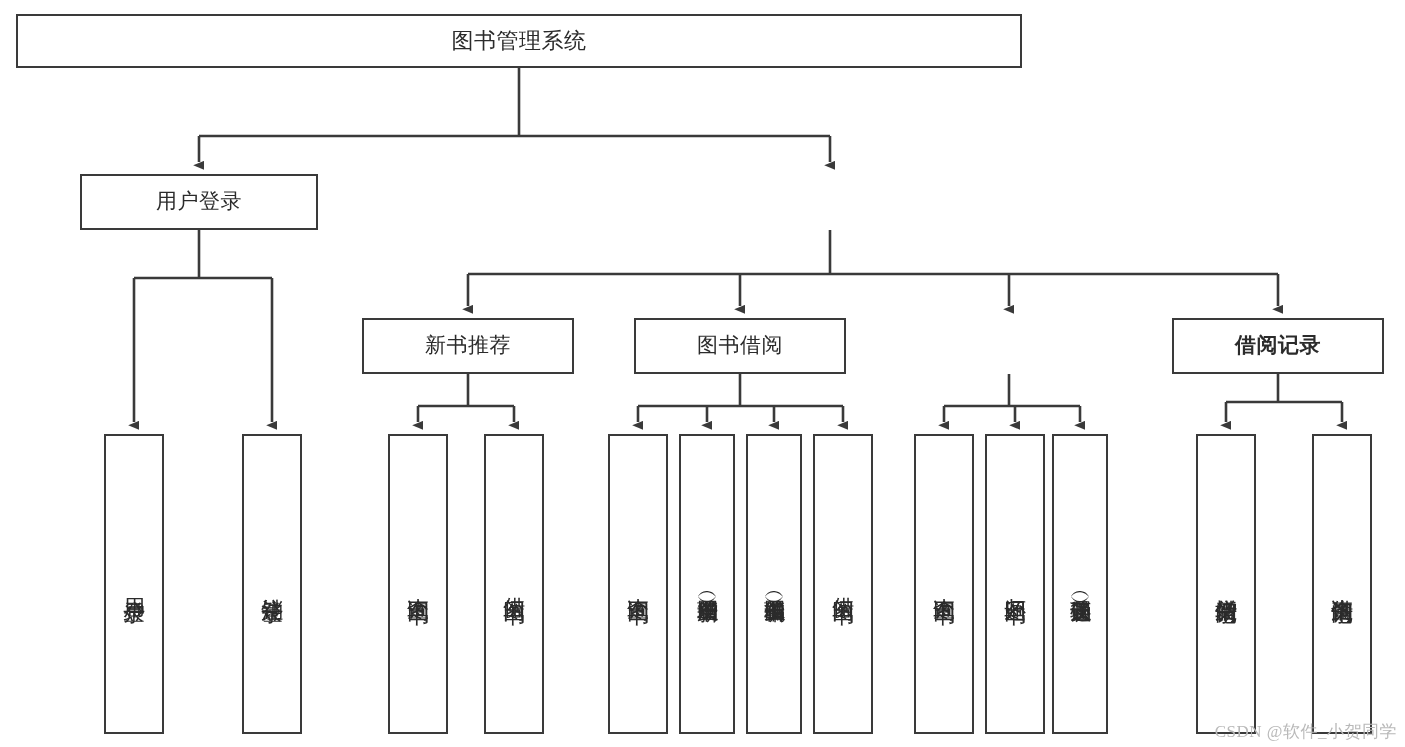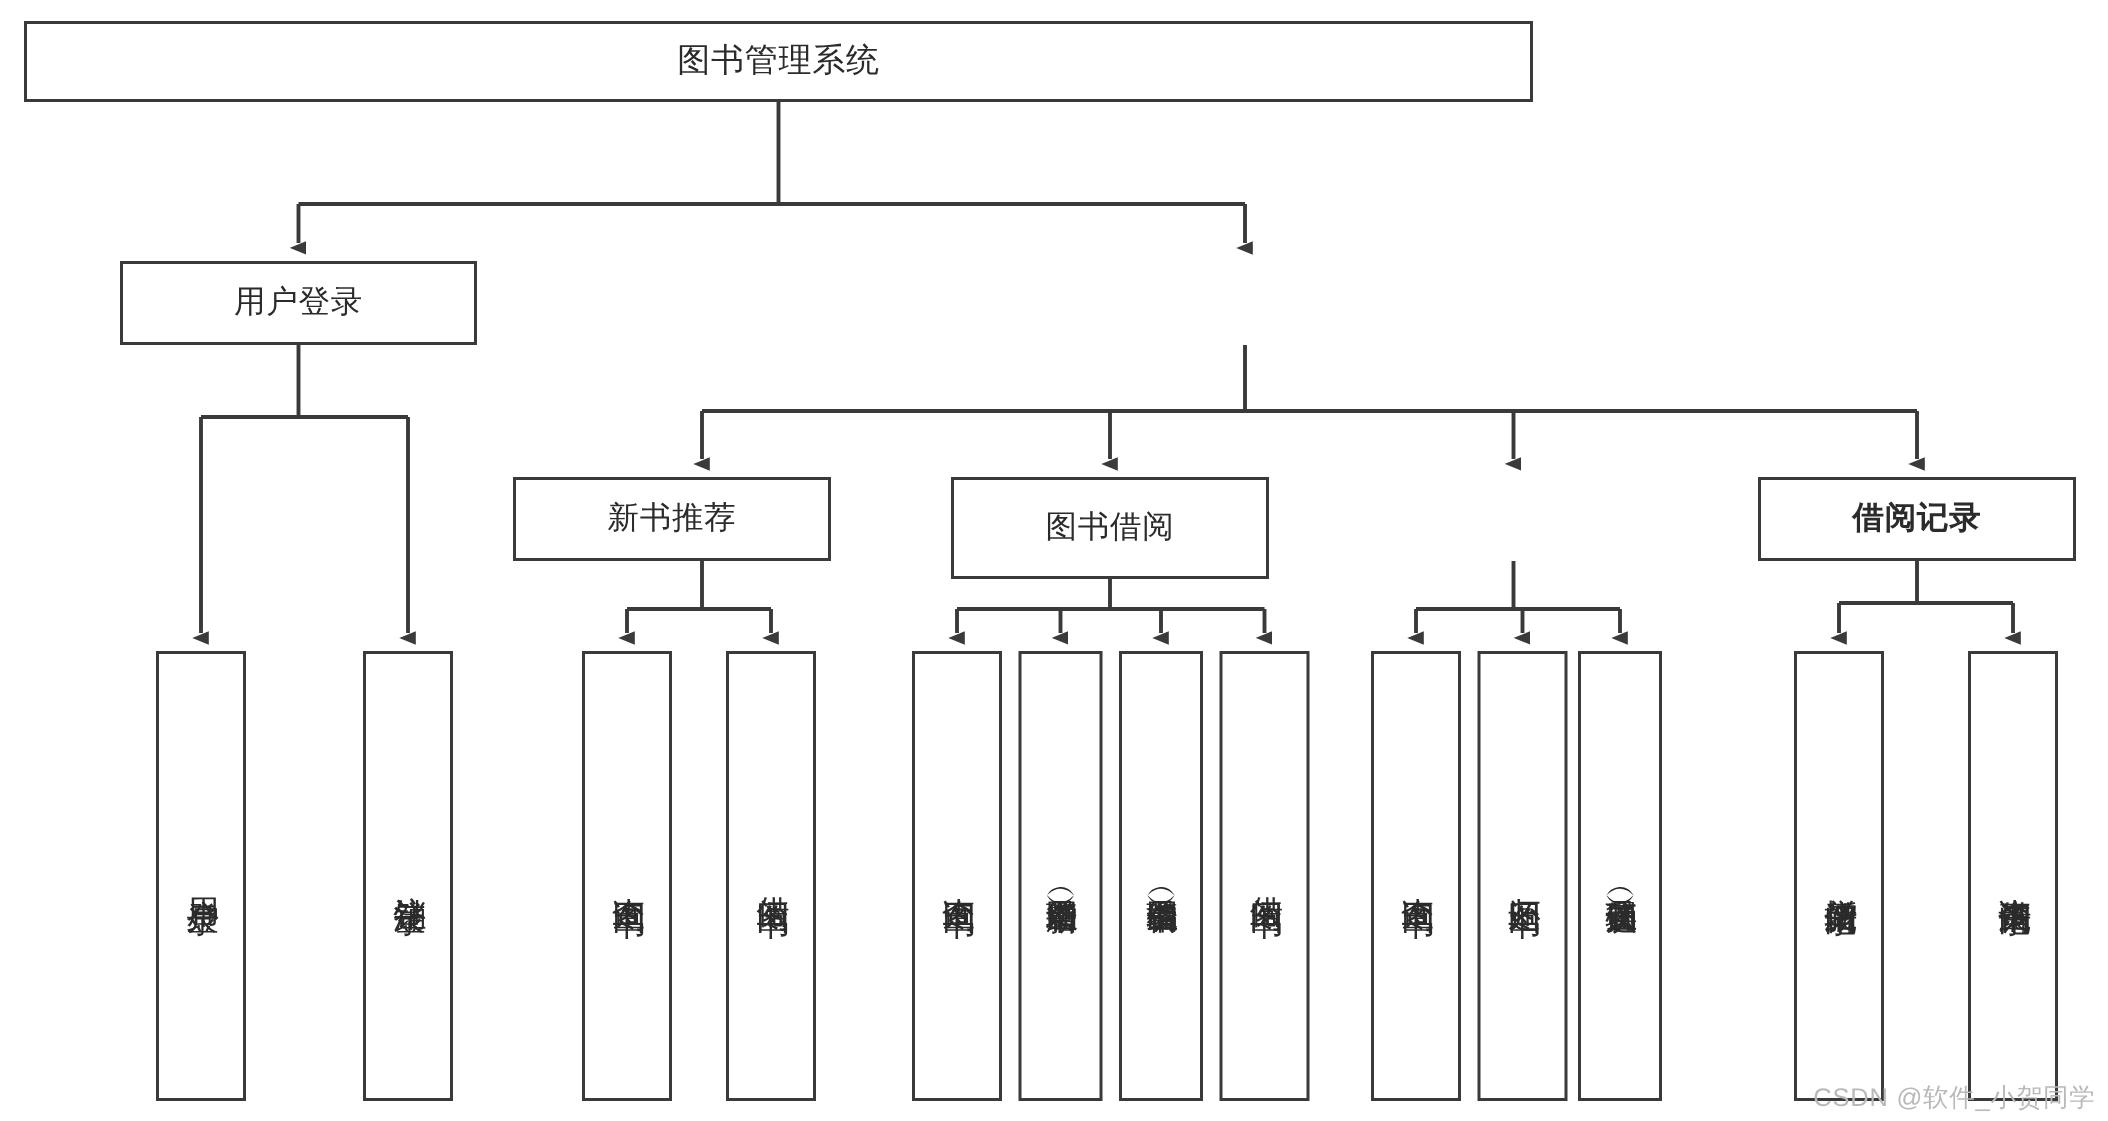--- a/index.html
+++ b/index.html
@@ -61,21 +61,21 @@
     white-space: nowrap;
   }
   .watermark {
     position: absolute;
     right: 8px;
     bottom: 4px;
     font-size: 17px;
     color: #b9b9b9;
     letter-spacing: 0.5px;
     white-space: nowrap;
-    font-family: Liberation Sans, sans-serif;
+    font-family: Liberation Serif, serif;
   }
 </style>
 </head>
 <body>
 
 <div id="canvas">
 
   <svg id="edges" viewBox="0 0 1405 747" xmlns="http://www.w3.org/2000/svg">
     <defs>
       <marker id="arrow" markerWidth="9" markerHeight="11" refX="1.2" refY="5.2" orient="auto" markerUnits="userSpaceOnUse">
@@ -127,24 +127,24 @@
   </svg>
 
   <div class="node root h" style="left:16px; top:14px; width:1006px; height:54px;">
     <span>图书管理系统</span>
   </div>
 
   <div class="node h" style="left:80px; top:174px; width:238px; height:56px;">
     <span>用户登录</span>
   </div>
 
-  <div class="node h" style="left:342px; top:318px; width:212px; height:56px;">
+  <div class="node h" style="left:362px; top:318px; width:212px; height:56px;">
     <span>新书推荐</span>
   </div>
-  <div class="node h" style="left:634px; top:318px; width:212px; height:68px;">
+  <div class="node h" style="left:634px; top:318px; width:212px; height:56px;">
     <span>图书借阅</span>
   </div>
   <div class="node h" style="left:1172px; top:318px; width:212px; height:56px;font-weight:bold;">
     <span>借阅记录</span>
   </div>
 
   <div class="node v" style="left:104px; top:434px; width:60px; height:300px;">
     <span class="vtext">用户登录</span>
   </div>
   <div class="node v" style="left:242px; top:434px; width:60px; height:300px;">

